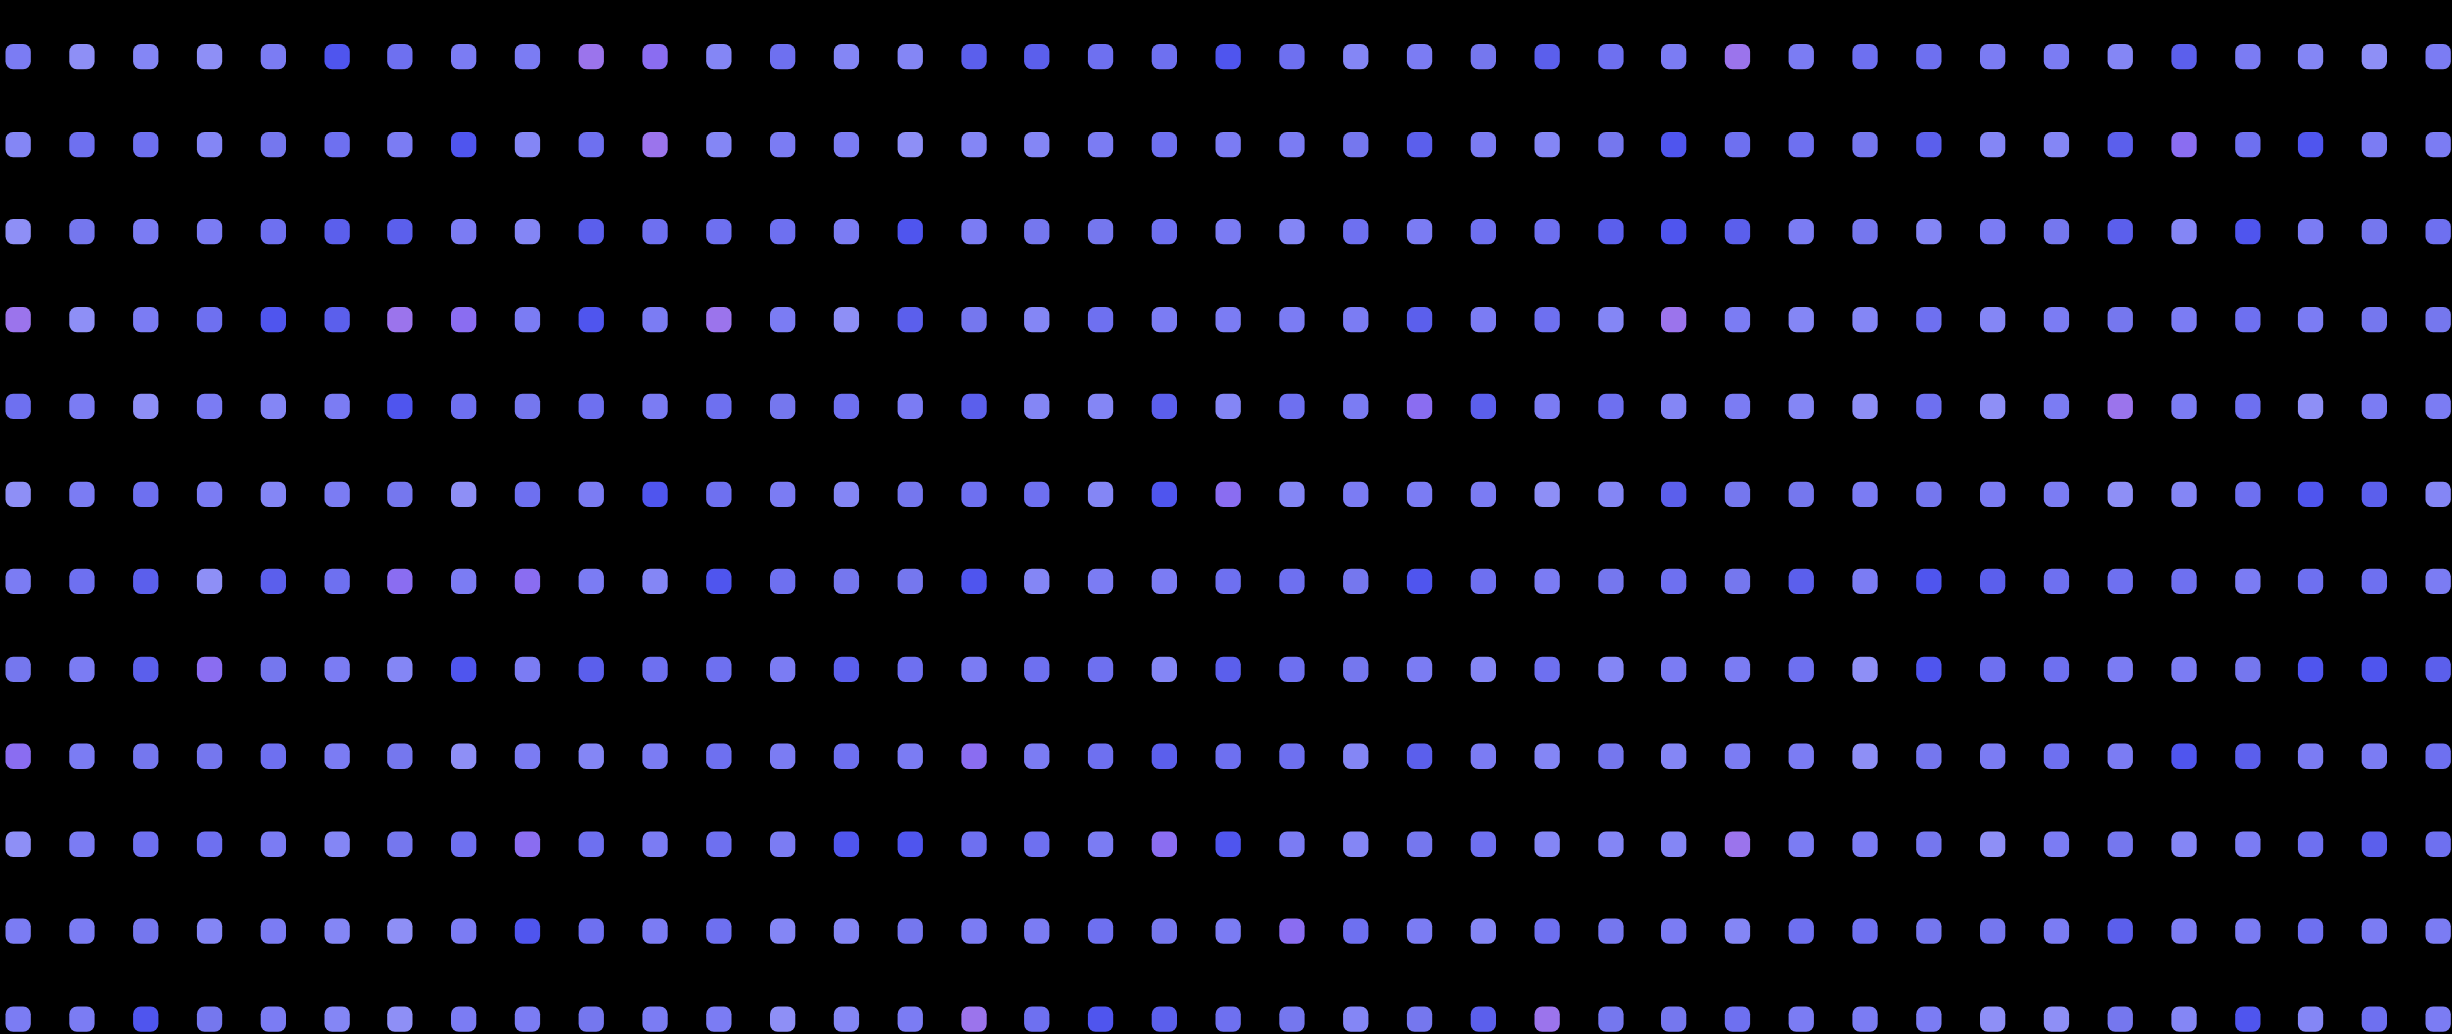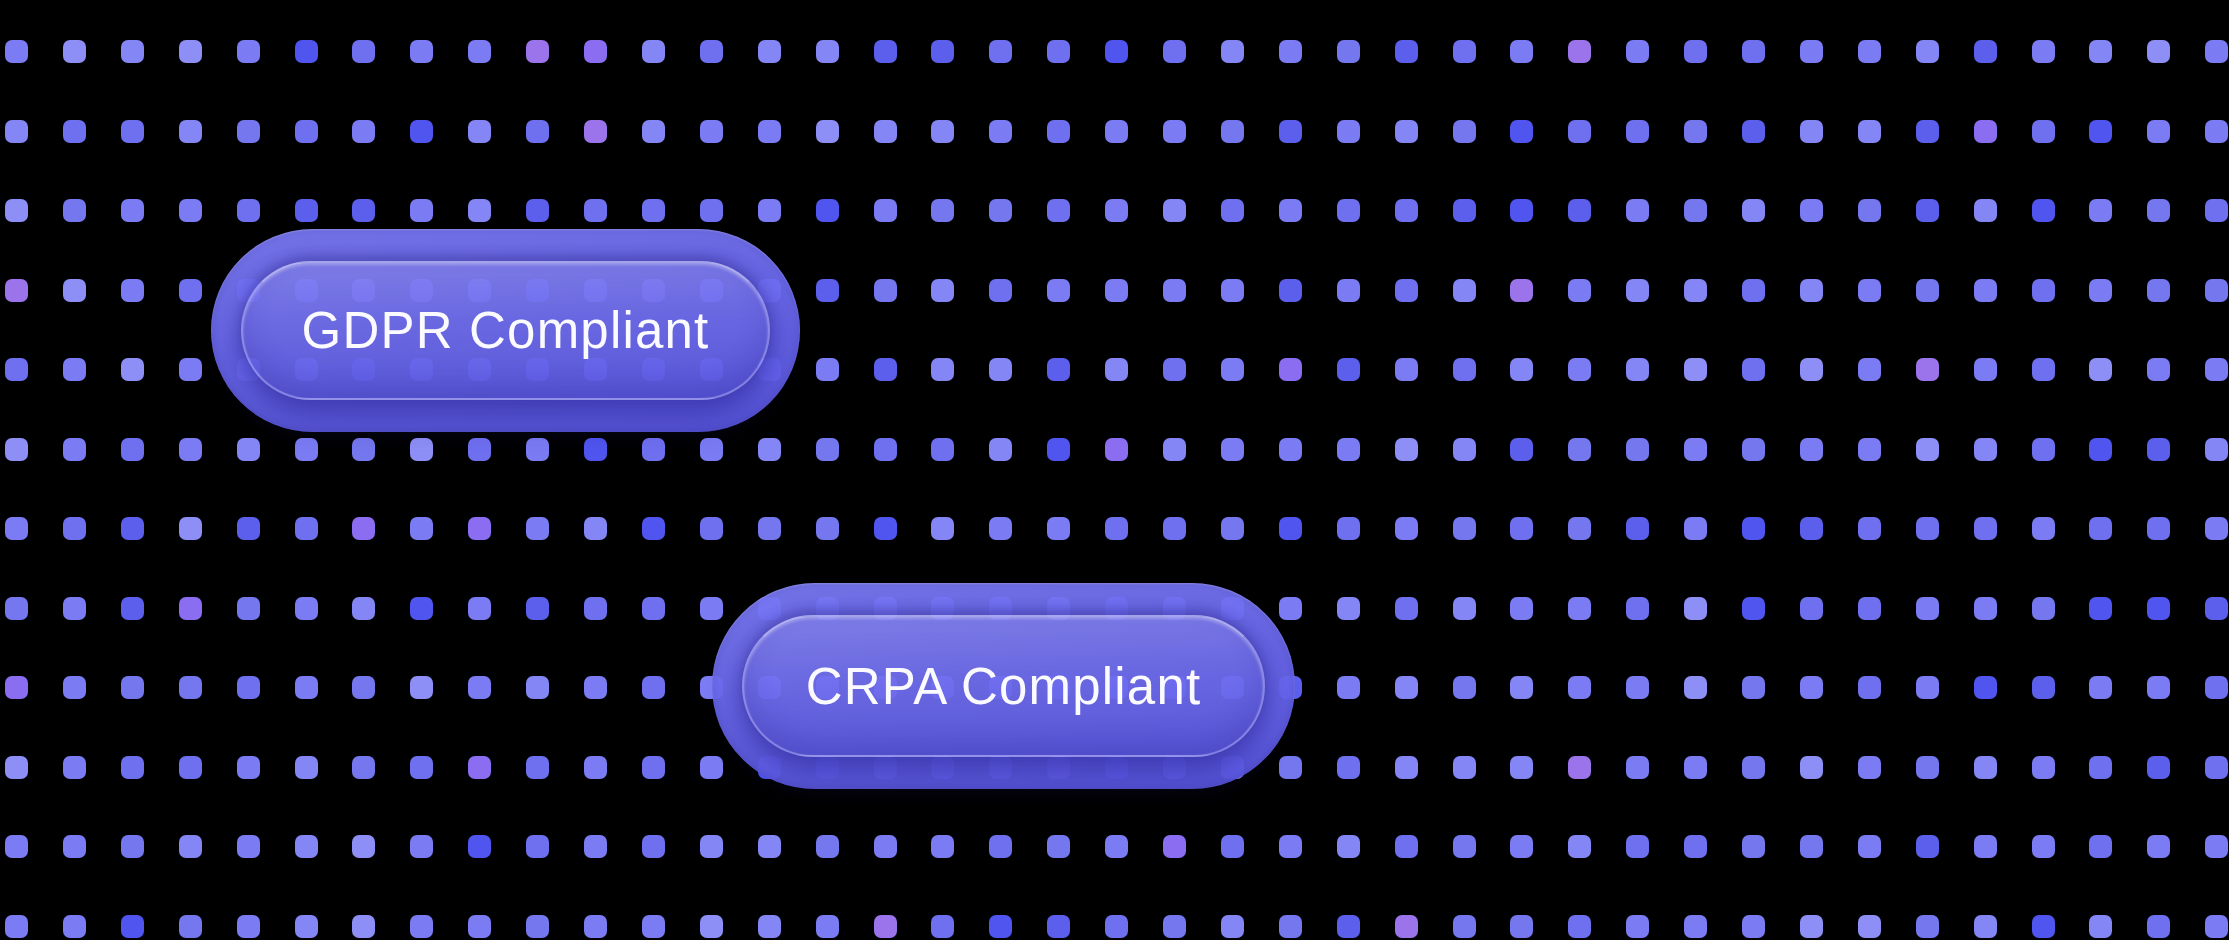--- a/index.html
+++ b/index.html
@@ -536,26 +536,16 @@
       <div class="dot" style="left: 1799.9px; top: 914.5px; width: 23px; height: 23px; border-radius: 7px; background: rgb(142, 143, 246);"></div>
       <div class="dot" style="left: 1857.8px; top: 914.5px; width: 23px; height: 23px; border-radius: 7px; background: rgb(142, 143, 246);"></div>
       <div class="dot" style="left: 1915.7px; top: 914.5px; width: 23px; height: 23px; border-radius: 7px; background: rgb(117, 119, 238);"></div>
       <div class="dot" style="left: 1973.6px; top: 914.5px; width: 23px; height: 23px; border-radius: 7px; background: rgb(132, 134, 245);"></div>
       <div class="dot" style="left: 2031.5px; top: 914.5px; width: 23px; height: 23px; border-radius: 7px; background: rgb(79, 85, 238);"></div>
       <div class="dot" style="left: 2089.4px; top: 914.5px; width: 23px; height: 23px; border-radius: 7px; background: rgb(132, 134, 245);"></div>
       <div class="dot" style="left: 2147.3px; top: 914.5px; width: 23px; height: 23px; border-radius: 7px; background: rgb(110, 112, 240);"></div>
       <div class="dot" style="left: 2205.2px; top: 914.5px; width: 23px; height: 23px; border-radius: 7px; background: rgb(123, 124, 243);"></div>
     </div>
 
-  <div class="badge" style="left: 211px; top: 229px; width: 589px; height: 203px;">
-    <div class="badge-inner">
-      <span class="badge-label">GDPR Compliant</span>
-    </div>
-  </div>
-
-
-  <div class="badge" style="left: 712px; top: 583px; width: 583px; height: 206px;">
-    <div class="badge-inner">
-      <span class="badge-label">CRPA Compliant</span>
-    </div>
-  </div>
+
+
 
 </div>
 
 </body></html>

